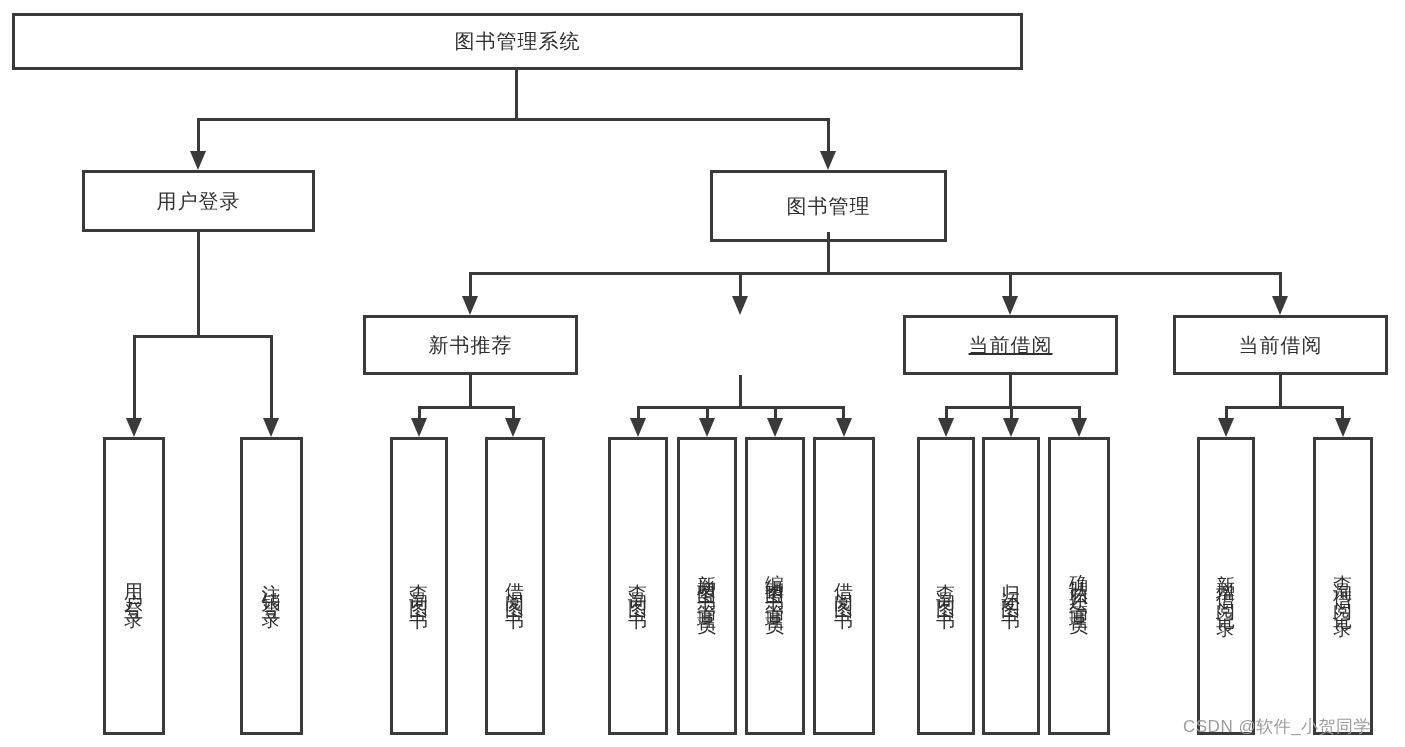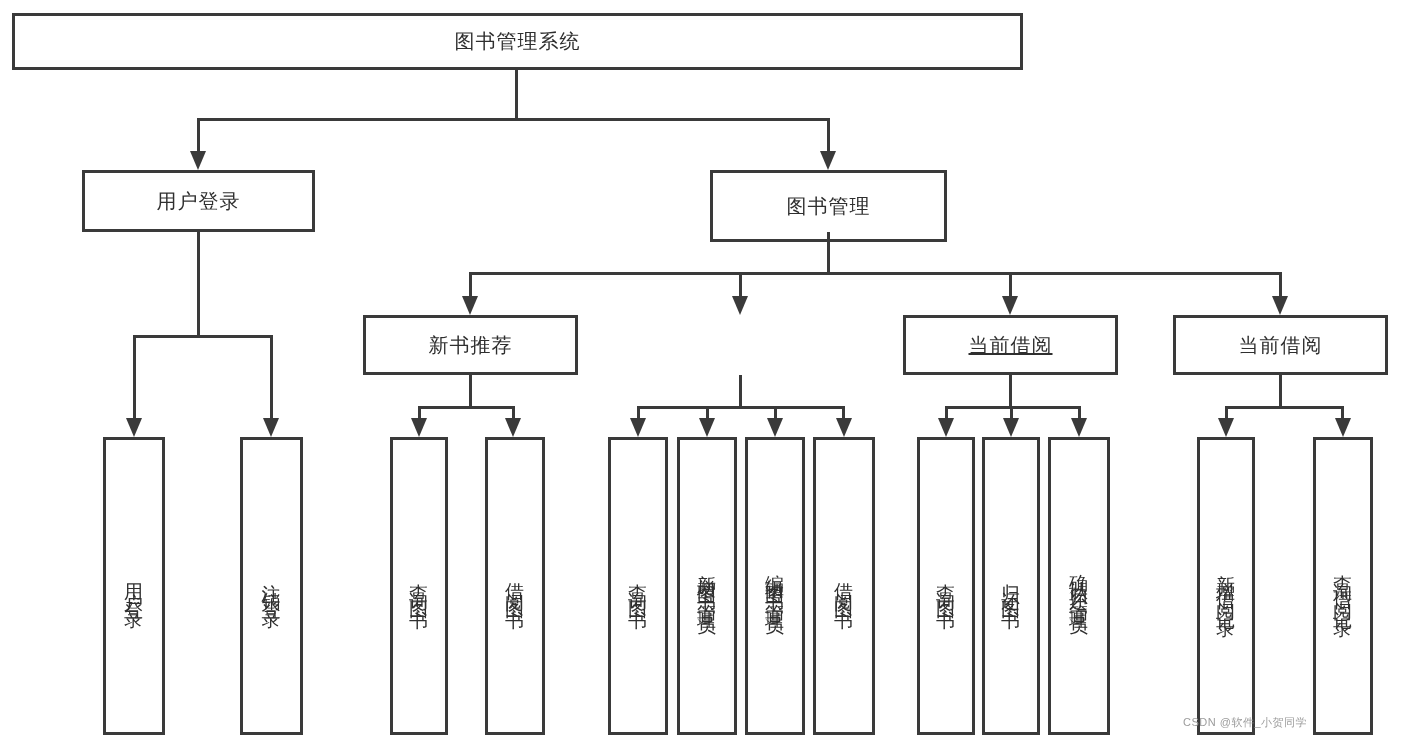--- a/index.html
+++ b/index.html
@@ -42,21 +42,21 @@
   .hline { position:absolute; height:3px; background:#3a3a3a; }
   .arrow {
     position:absolute; width:0; height:0;
     border-left:8px solid transparent;
     border-right:8px solid transparent;
     border-top:19px solid #3a3a3a;
   }
   .watermark {
     position:absolute;
     left:1183px; top:715px;
-    font-size:11px;
+    font-size:17px;
     color:#9c9c9c;
     letter-spacing:0.5px;
     z-index:10;
     white-space:nowrap;
   }
 </style>
 </head>
 <body>
 
 <div id="canvas">

